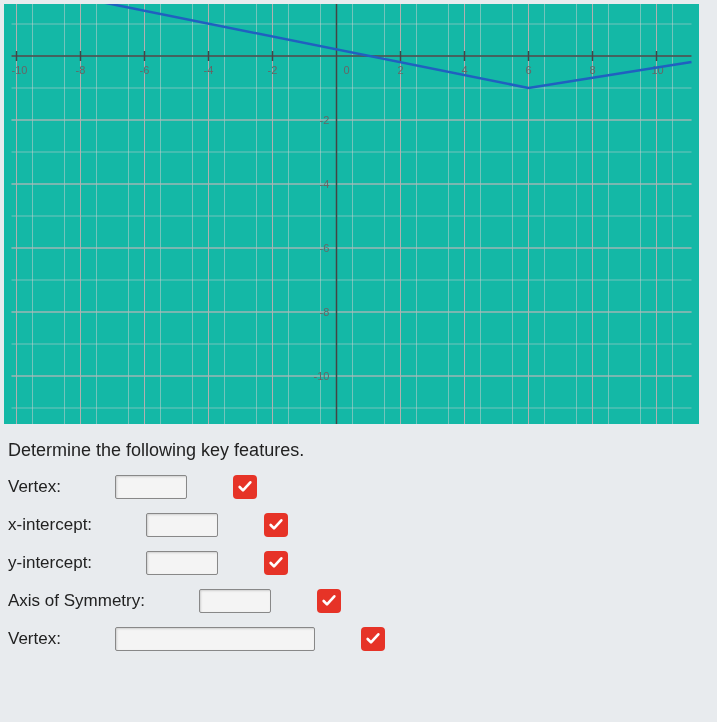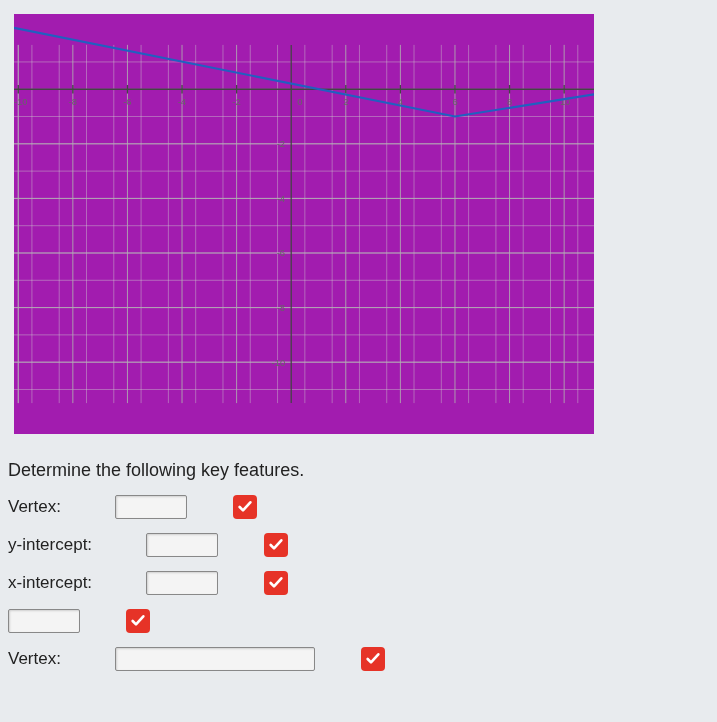--- a/index.html
+++ b/index.html
@@ -5,24 +5,24 @@
     * { margin: 0; padding: 0; box-sizing: border-box; }
     body {
       font-family: Arial, sans-serif;
       background: #e8ebee;
       width: 717px;
       height: 722px;
       overflow: hidden;
     }
     .graph-container {
       position: relative;
-      width: 580px;
+      width: 695px;
       height: 420px;
-      background: #a21caf;
-      margin: 14px;
+      background: #14b8a6;
+      margin: 4px;
     }
     .graph-svg {
       width: 100%;
       height: 100%;
     }
     .grid-line {
       stroke: #d0d0d0;
       stroke-width: 0.5;
     }
     .grid-line-major {
@@ -200,40 +200,41 @@
     <span class="label">Vertex:</span>
     <input class="input-box" type="text" style="">
     <span class="check-badge">
       <svg class="check-svg" viewBox="0 0 24 24">
           <path d="M4 12 L9 17 L20 5" stroke="#fff" stroke-width="4" fill="none" stroke-linecap="round" stroke-linejoin="round"></path>
         </svg>
     </span>
   </div>
 
   <div class="row">
+    <span class="label">x-intercept:</span>
+    <input class="input-box" type="text" style="">
+    <span class="check-badge">
+      <svg class="check-svg" viewBox="0 0 24 24">
+          <path d="M4 12 L9 17 L20 5" stroke="#fff" stroke-width="4" fill="none" stroke-linecap="round" stroke-linejoin="round"></path>
+        </svg>
+    </span>
+  </div>
+
+  <div class="row">
     <span class="label">y-intercept:</span>
     <input class="input-box" type="text" style="">
     <span class="check-badge">
       <svg class="check-svg" viewBox="0 0 24 24">
           <path d="M4 12 L9 17 L20 5" stroke="#fff" stroke-width="4" fill="none" stroke-linecap="round" stroke-linejoin="round"></path>
         </svg>
     </span>
   </div>
 
   <div class="row">
-    <span class="label">x-intercept:</span>
-    <input class="input-box" type="text" style="">
-    <span class="check-badge">
-      <svg class="check-svg" viewBox="0 0 24 24">
-          <path d="M4 12 L9 17 L20 5" stroke="#fff" stroke-width="4" fill="none" stroke-linecap="round" stroke-linejoin="round"></path>
-        </svg>
-    </span>
-  </div>
-
-  <div class="row">
+    <span class="label">Axis of Symmetry:</span>
     <input class="input-box" type="text" style="">
     <span class="check-badge">
       <svg class="check-svg" viewBox="0 0 24 24">
           <path d="M4 12 L9 17 L20 5" stroke="#fff" stroke-width="4" fill="none" stroke-linecap="round" stroke-linejoin="round"></path>
         </svg>
     </span>
   </div>
 
   <div class="row domain-row">
     <span class="label">Vertex:</span>

